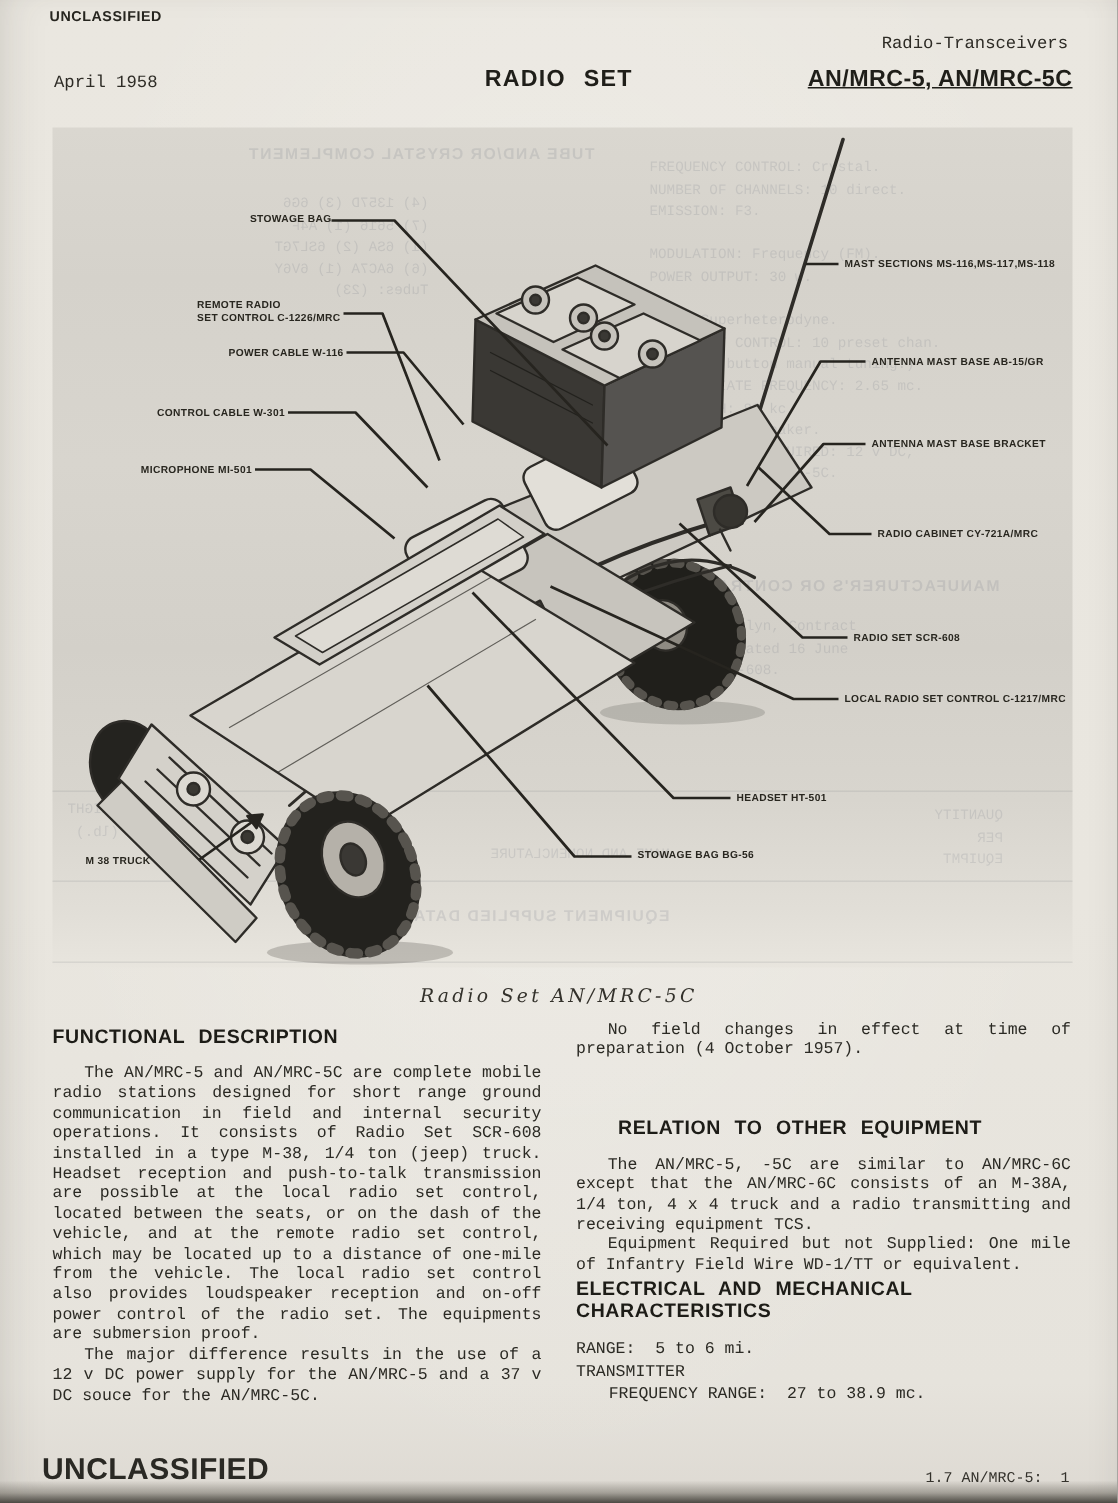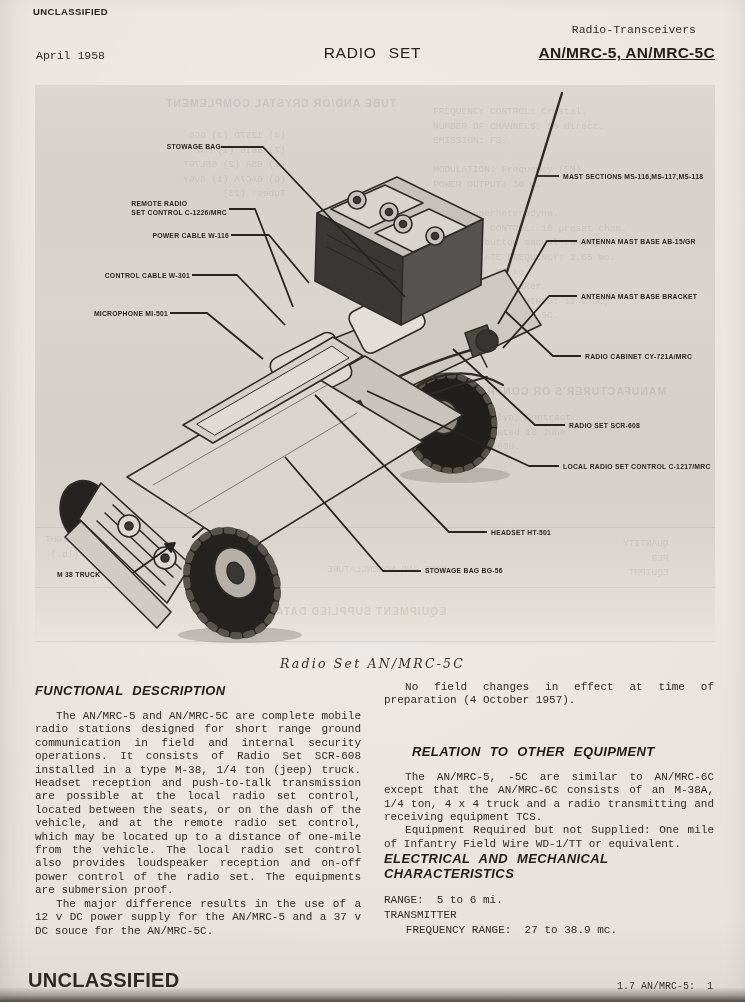--- a/index.html
+++ b/index.html
@@ -7,23 +7,23 @@
     position:relative;width:745px;height:1002px;margin:0 auto;overflow:hidden;
     background:
       radial-gradient(ellipse at 50% 40%, rgba(255,255,255,0.25), rgba(0,0,0,0) 70%),
       linear-gradient(180deg,#eae7e0 0%,#e9e6df 60%,#e6e3dc 92%,#ddd9d2 100%);
     font-family:"Liberation Sans",sans-serif;color:#2b2a25;
     box-shadow:inset 18px 0 35px -24px rgba(60,55,48,.25), inset -14px 0 30px -24px rgba(60,55,48,.2);
   }
   .abs{position:absolute;}
   
   .cls-top{left:33px;top:6px;font-size:9.5px;font-weight:bold;letter-spacing:.4px;color:#26251f;}
-  .category{right:49px;top:23px;font-family:"Liberation Mono",monospace;font-size:11.5px;color:#2e2c26;}
+  .category{right:33px;top:23px;font-family:"Liberation Mono",monospace;font-size:11.5px;color:#2e2c26;}
   .date{left:36px;top:49px;font-family:"Liberation Mono",monospace;font-size:11.5px;color:#2e2c26;}
-  .doc-title{left:0;right:0;top:44px;text-align:center;font-size:15.5px;font-weight:normal;letter-spacing:.8px;word-spacing:7px;color:#1f1e19;}
+  .doc-title{left:0;right:0;top:44px;text-align:center;font-size:15.5px;font-weight:bold;letter-spacing:.8px;word-spacing:7px;color:#1f1e19;}
   .doc-desig{right:30px;top:44px;font-size:15.5px;font-weight:bold;letter-spacing:.3px;color:#1f1e19;text-decoration:underline;}
   
   .figure{
     left:35px;top:85px;width:680px;height:560px;
     background:linear-gradient(180deg,#dad7d0 0%,#d5d2cb 18%,#d8d5ce 40%,#d3d0c9 62%,#d8d5ce 80%,#e1ded7 93%,#e8e5de 100%);
   }
   .figure svg{position:absolute;left:0;top:0;}
   .callout{
     position:absolute;font-size:6.8px;font-weight:bold;letter-spacing:.25px;
     color:#28261f;white-space:pre-line;line-height:9px;
@@ -37,21 +37,21 @@
   .ghost.mono{font-family:"Liberation Mono",monospace;font-size:9.5px;line-height:14.6px;}
   .g-rule{position:absolute;left:0;right:0;border-top:1px solid rgba(70,75,90,.10);}
   .caption{
     left:0;right:0;top:636px;text-align:center;
     font-family:"DejaVu Serif",serif;font-style:italic;font-size:12.5px;letter-spacing:2.2px;color:#33312b;margin-top:20px;
   }
   
   .col{position:absolute;}
   .col-left{left:35px;top:683px;width:326px;}
   .col-right{left:384px;top:681px;width:330px;}
-  h2.sec{font-size:13px;font-weight:bold;letter-spacing:.4px;word-spacing:5px;color:#1d1c17;margin:0 0 12px 0;font-style:italic;}
+  h2.sec{font-size:13px;font-weight:bold;letter-spacing:.4px;word-spacing:5px;color:#1d1c17;margin:0 0 12px 0;}
   p.body{
     font-family:"Liberation Mono",monospace;font-size:11px;line-height:13.4px;
     text-align:justify;text-indent:3.2ch;margin:0;color:#2b2a24;
   }
   p.mb{margin-bottom:36px;}
   .relation-h{margin-top:0;padding-left:28px;}
   .elect-h{margin-top:38px;margin-bottom:14px;}
   .charline{font-family:"Liberation Mono",monospace;font-size:11px;line-height:14.8px;white-space:pre-wrap;color:#2b2a24;}
   .charline.indent{padding-left:3.3ch;}
   

